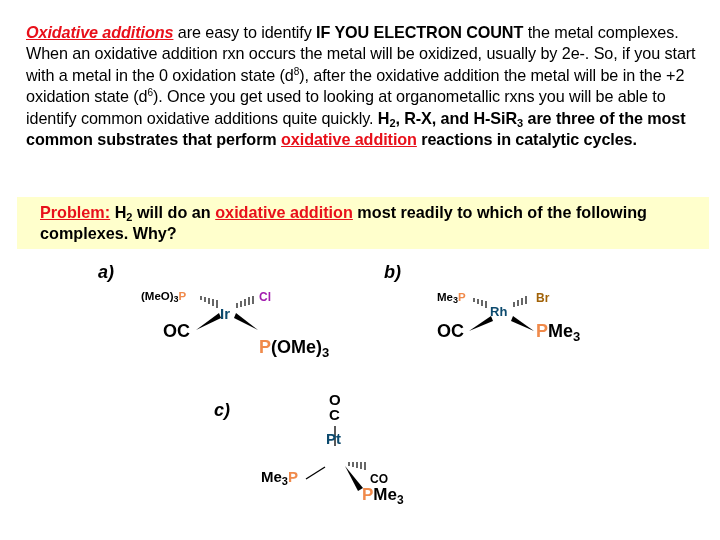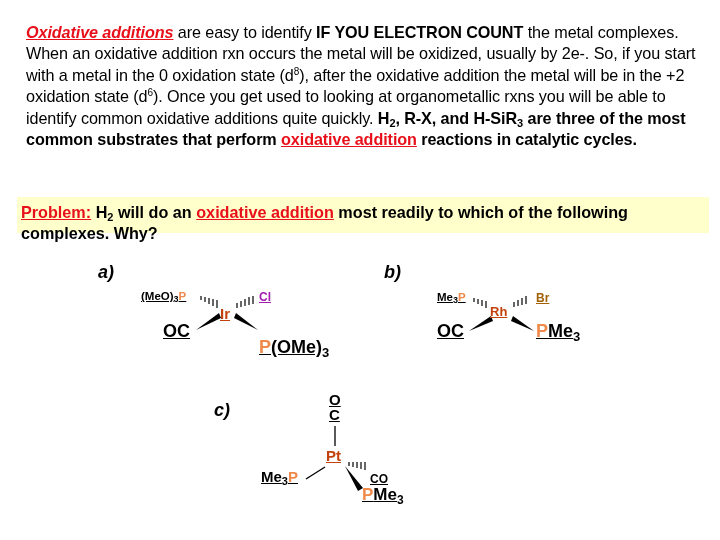--- a/index.html
+++ b/index.html
@@ -10,29 +10,29 @@
   .intro {
     position: absolute; left: 26px; top: 22px; width: 680px;
     font-size: 16.2px; line-height: 21.4px; letter-spacing: -0.1px;
   }
   .red { color: #e8101a; text-decoration: underline; }
   .b { font-weight: bold; }
   .bi { font-weight: bold; font-style: italic; }
   sub { font-size: 11px; vertical-align: -3px; line-height: 0; }
   sup { font-size: 10px; vertical-align: 6px; line-height: 0; }
   .problem {
-    position: absolute; left: 17px; top: 197px; width: 692px; height: 36px;
-    background: #ffffcc; box-sizing: border-box; padding: 5px 0 0 4px;
+    position: absolute; left: 17px; top: 197px; width: 692px; height: 52px;
+    background: #ffffcc; box-sizing: border-box; padding: 5px 0 0 23px;
     font-size: 16.2px; line-height: 21px; font-weight: bold;
   }
   .label {
     position: absolute; font-size: 18px; font-weight: bold; font-style: italic;
   }
-  .chem { position: absolute; font-weight: bold; white-space: nowrap; text-decoration: underline; }
-  .metal { color: #c2410c; }
+  .chem { position: absolute; font-weight: bold; white-space: nowrap; }
+  .metal { color: #0c4a6e; }
   .phos { color: #f08a4b; }
   .green { color: #a21caf; }
   .blue { color: #a16207; }
   svg.bonds { position: absolute; left: 0; top: 0; }
 </style>
 </head>
 <body>
 
 <div class="intro"><span class="bi red">Oxidative additions</span><span> are easy to identify </span><span class="b">IF YOU ELECTRON COUNT</span><span> the metal complexes.  When an oxidative addition rxn occurs the metal will be oxidized, usually by 2e-.  So, if you start with a metal in the 0 oxidation state (d</span><sup>8</sup><span>), after the oxidative addition the metal will be in the +2 oxidation state (d</span><sup>6</sup><span>).  Once you get used to looking at organometallic rxns you will be able to identify common oxidative additions quite quickly.  </span><span class="b"><span>H</span><sub>2</sub><span>, R-X, and H-SiR</span><sub>3</sub><span> are three of the most common substrates that perform </span><span class="red">oxidative addition</span><span> reactions in catalytic cycles.</span></span></div>
 
@@ -96,16 +96,16 @@
 <div class="label" style="left:384px;top:262px;">b)</div>
 <div class="chem" style="left:437px;top:291px;font-size:11.5px;"><span>Me</span><sub style="font-size:9px;vertical-align:-2px">3</sub><span class="phos">P</span></div>
 <div class="chem metal" style="left:490px;top:304px;font-size:13px;">Rh</div>
 <div class="chem blue" style="left:536px;top:291px;font-size:12px;">Br</div>
 <div class="chem" style="left:437px;top:321px;font-size:18px;">OC</div>
 <div class="chem" style="left:536px;top:321px;font-size:18px;"><span class="phos">P</span><span>Me</span><sub style="font-size:13px;vertical-align:-4px">3</sub></div>
 
 <div class="label" style="left:214px;top:400px;">c)</div>
 <div class="chem" style="left:329px;top:391px;font-size:15px;">O</div>
 <div class="chem" style="left:329px;top:406px;font-size:15px;">C</div>
-<div class="chem metal" style="left:326px;top:447px;font-size:15px;">Pt</div>
+<div class="chem metal" style="left:326px;top:430px;font-size:15px;">Pt</div>
 <div class="chem" style="left:370px;top:472px;font-size:12px;">CO</div>
 <div class="chem" style="left:261px;top:468px;font-size:15px;"><span>Me</span><sub style="font-size:11px;vertical-align:-3px">3</sub><span class="phos">P</span></div>
 <div class="chem" style="left:362px;top:485px;font-size:17px;"><span class="phos">P</span><span>Me</span><sub style="font-size:12px;vertical-align:-4px">3</sub></div>
 
 </body></html>

